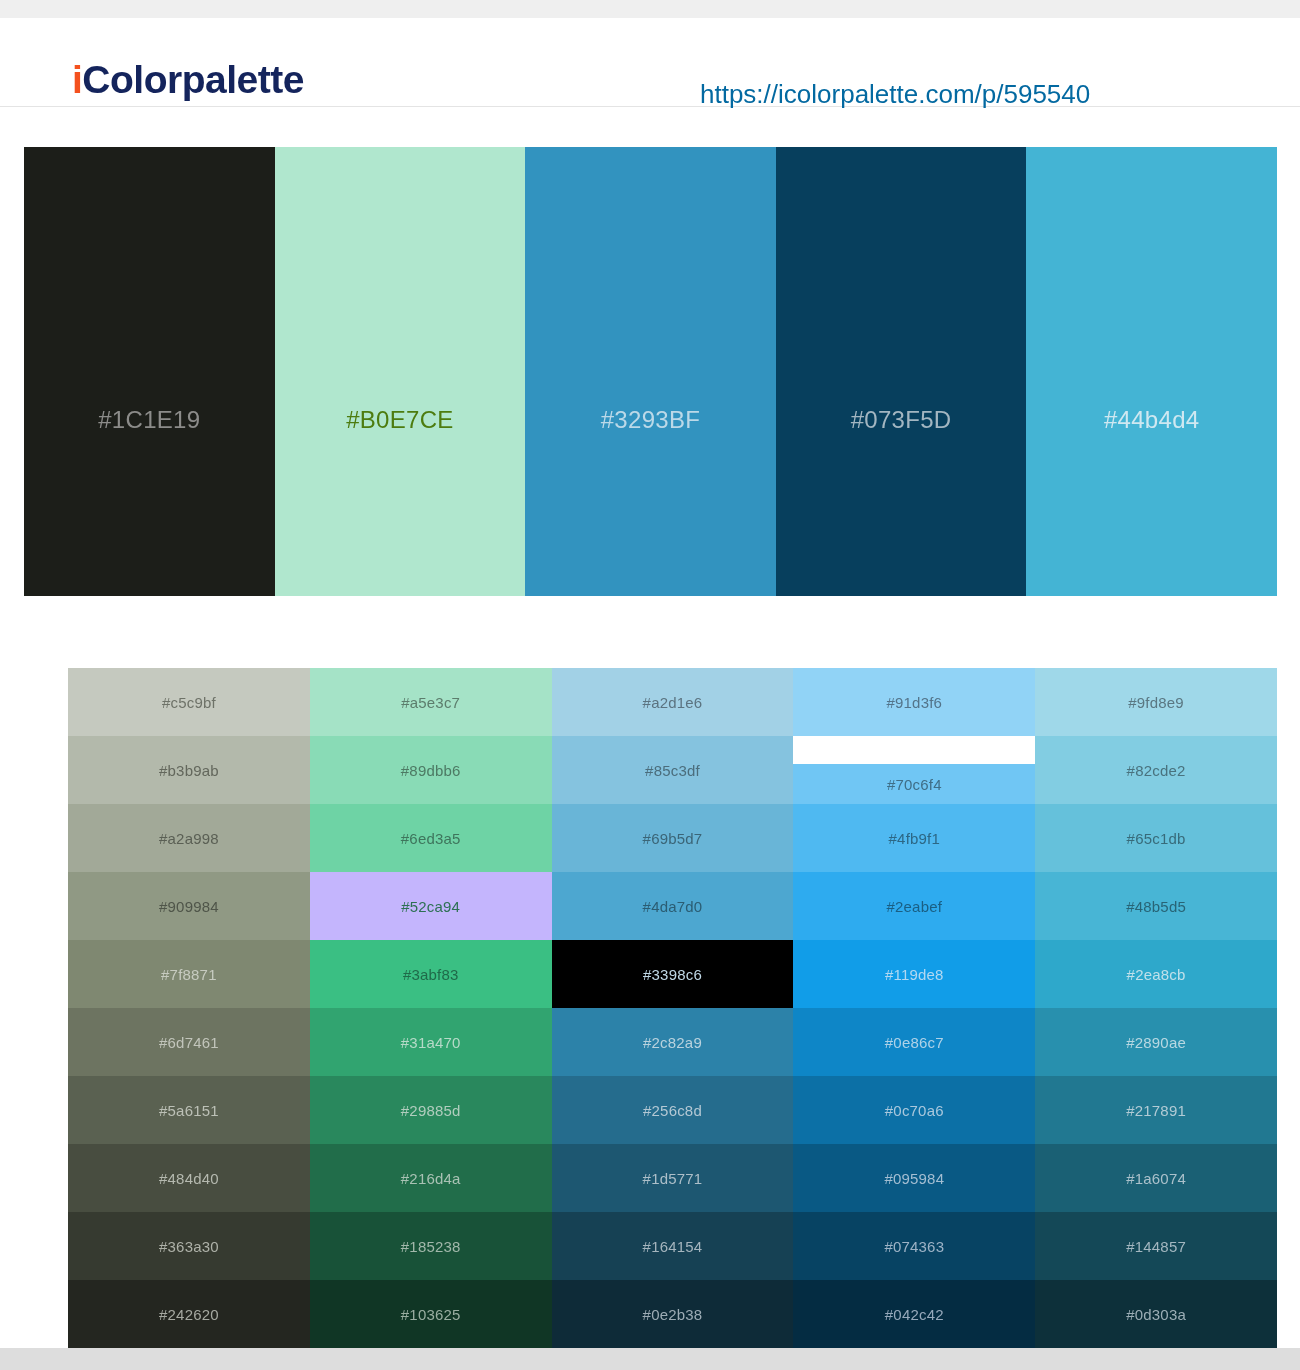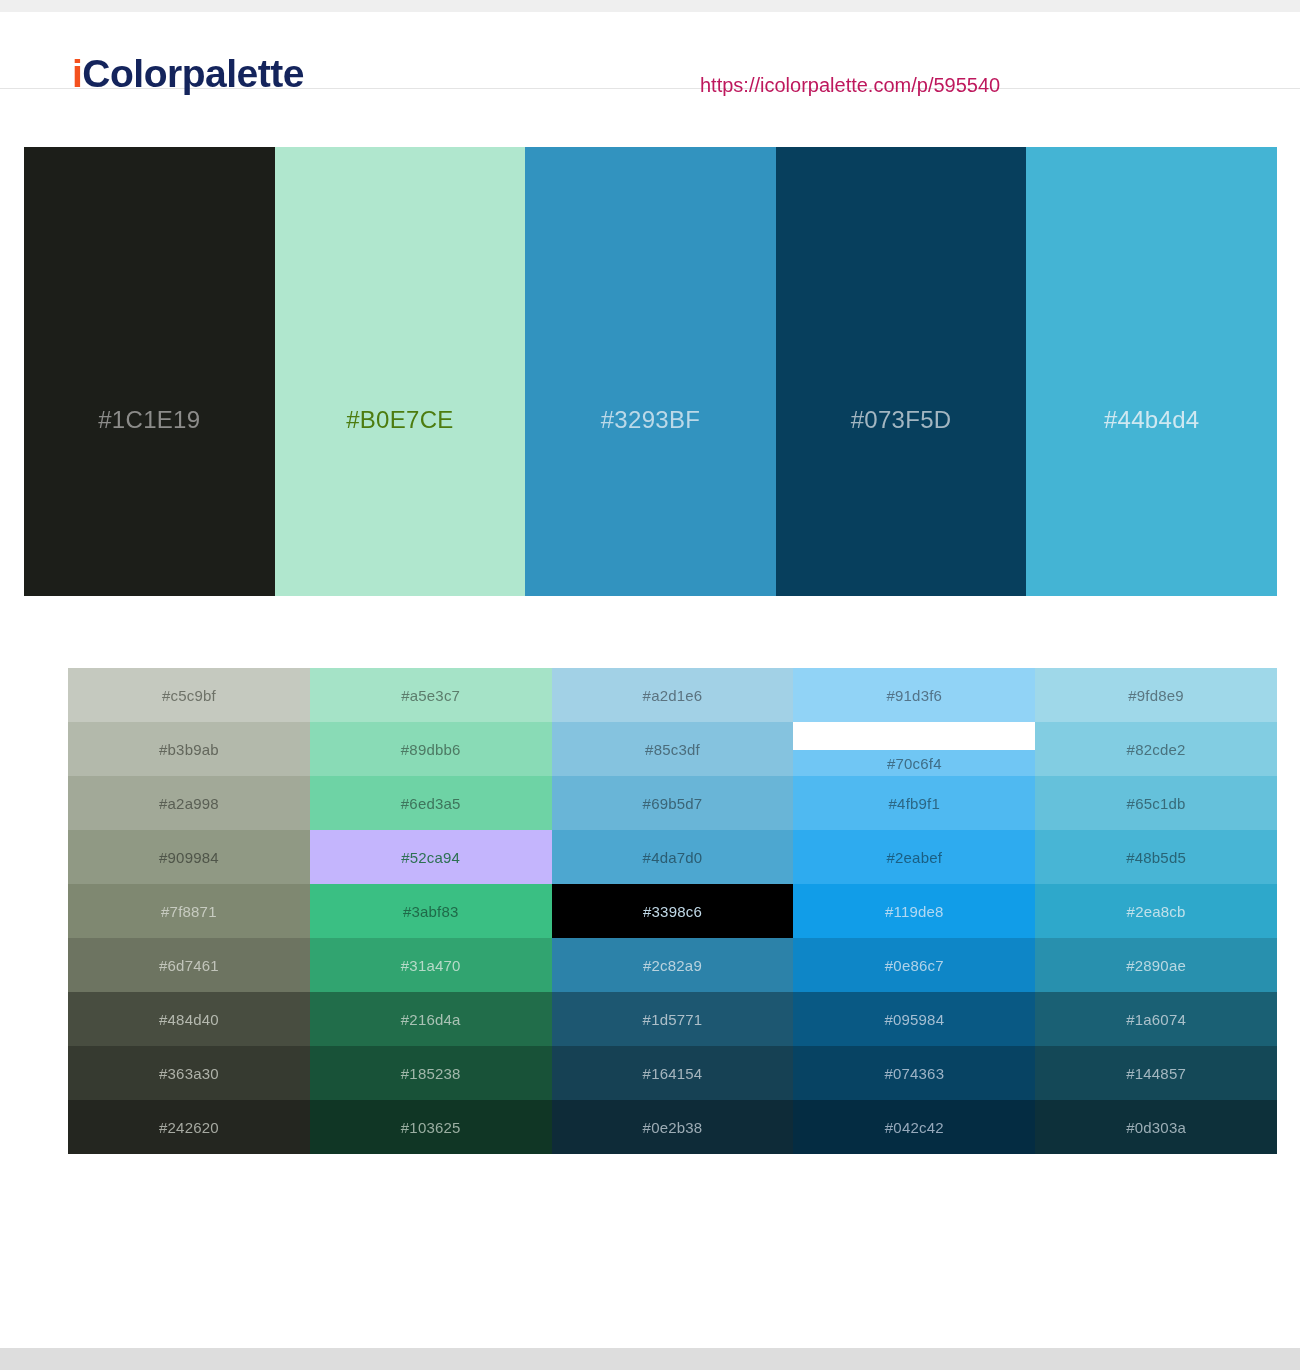--- a/index.html
+++ b/index.html
@@ -22,45 +22,45 @@
     position: absolute;
     top: 0; left: 0;
     width: 1300px;
     height: 18px;
     background: #efefef;
   }
 
   
   .header {
     position: absolute;
-    top: 12px; left: 0;
-    width: 1300px;
-    height: 77px;
+    top: 18px; left: 0;
+    width: 1300px;
+    height: 89px;
     background: #ffffff;
     border-bottom: 1px solid #e4e4e4;
   }
   .logo {
     position: absolute;
     left: 72px;
     top: 42px;
     font-size: 39px;
     font-weight: bold;
     letter-spacing: -0.5px;
     white-space: nowrap;
     line-height: 1;
   }
   .logo .logo-i { color: #f4511e; }
   .logo .logo-rest { color: #14245c; }
 
   .url {
     position: absolute;
     left: 700px;
     top: 63px;
-    font-size: 20px;
-    color: #be185d;
+    font-size: 26px;
+    color: #0369a1;
     white-space: nowrap;
     line-height: 1;
   }
 
   
   .palette {
     position: absolute;
     left: 24px;
     top: 147px;
     width: 1253px;
@@ -85,21 +85,21 @@
   .grid {
     position: absolute;
     left: 24px;
     top: 668px;
     width: 1253px;
     height: 602px;
   }
   .grid-row {
     display: flex;
     width: 100%;
-    height: 54px;
+    height: 68px;
     padding-left: 44px;
   }
   .grid-cell {
     flex: 1 1 0;
     display: flex;
     align-items: center;
     justify-content: center;
     font-size: 15px;
     line-height: 1;
     letter-spacing: 0.2px;
@@ -244,20 +244,37 @@
           <span>#2c82a9</span>
         </div>
         <div class="grid-cell" style="background-color: rgb(14, 134, 199); color: rgb(175, 210, 232);">
           <span>#0e86c7</span>
         </div>
         <div class="grid-cell" style="background-color: rgb(40, 144, 174); color: rgb(184, 216, 226);">
           <span>#2890ae</span>
         </div>
       </div>
       <div class="grid-row">
+        <div class="grid-cell" style="background-color: rgb(90, 97, 81); color: rgb(188, 192, 182);">
+          <span>#5a6151</span>
+        </div>
+        <div class="grid-cell" style="background-color: rgb(41, 136, 93); color: rgb(177, 205, 190);">
+          <span>#29885d</span>
+        </div>
+        <div class="grid-cell" style="background-color: rgb(37, 108, 141); color: rgb(180, 200, 212);">
+          <span>#256c8d</span>
+        </div>
+        <div class="grid-cell" style="background-color: rgb(12, 112, 166); color: rgb(170, 200, 221);">
+          <span>#0c70a6</span>
+        </div>
+        <div class="grid-cell" style="background-color: rgb(33, 120, 145); color: rgb(178, 203, 213);">
+          <span>#217891</span>
+        </div>
+      </div>
+      <div class="grid-row">
         <div class="grid-cell" style="background-color: rgb(72, 77, 64); color: rgb(181, 185, 175); justify-content: center;">
           <span>#484d40</span>
         </div>
         <div class="grid-cell" style="background-color: rgb(33, 109, 74); color: rgb(169, 194, 180);">
           <span>#216d4a</span>
         </div>
         <div class="grid-cell" style="background-color: rgb(29, 87, 113); color: rgb(173, 191, 201);">
           <span>#1d5771</span>
         </div>
         <div class="grid-cell" style="background-color: rgb(9, 89, 132); color: rgb(164, 190, 210);">

